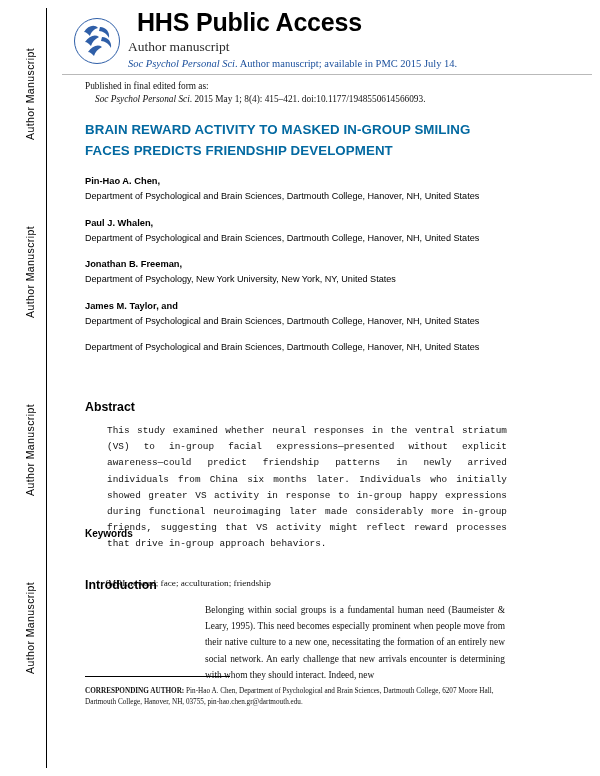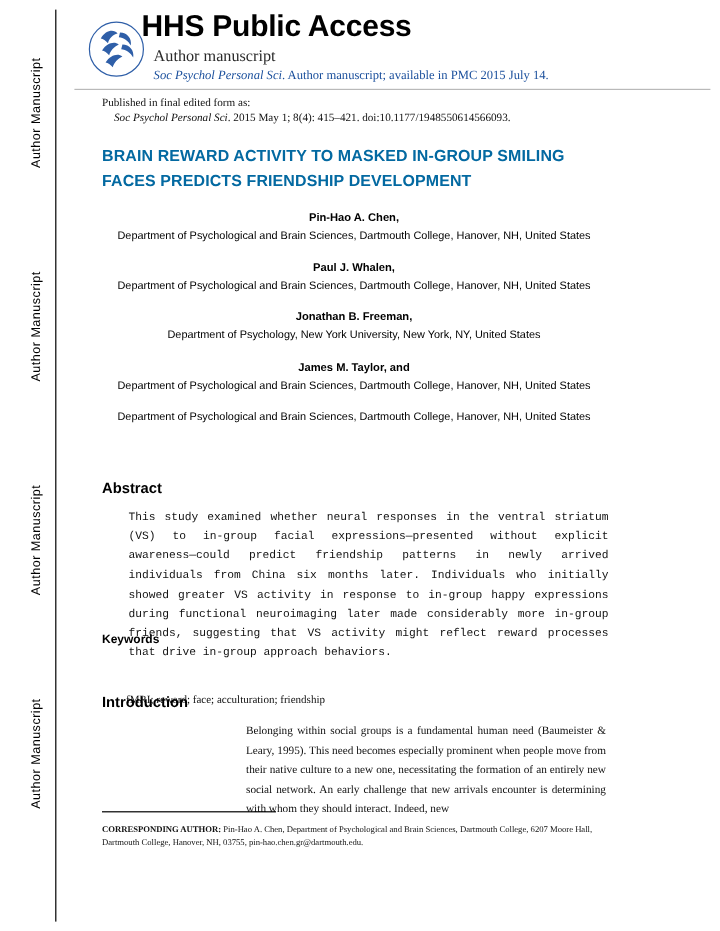--- a/index.html
+++ b/index.html
@@ -74,21 +74,21 @@
     position: absolute;
     left: 10px;
     top: 6px;
     width: 44px;
     height: 44px;
     border: 1.4px solid #2f5fa8;
     border-radius: 50%;
   }
   .hhs-title {
     position: absolute;
-    left: 56px;
+    left: 75px;
     top: 0px;
     font-family: "Liberation Sans", sans-serif;
     font-size: 25px;
     font-weight: bold;
     letter-spacing: -0.2px;
     color: #000000;
   }
   .hhs-sub {
     position: absolute;
     left: 66px;
@@ -143,21 +143,20 @@
     letter-spacing: 0.1px;
     color: #0369a1;
   }
 
   
   .authors {
     position: absolute;
     left: 85px;
     top: 175px;
     width: 420px;
-    text-align: center;
   }
   .author {
     margin-bottom: 13px;
   }
   .author-name {
     font-family: "Liberation Sans", sans-serif;
     font-size: 9.3px;
     font-weight: bold;
     line-height: 1.5;
     color: #000000;

